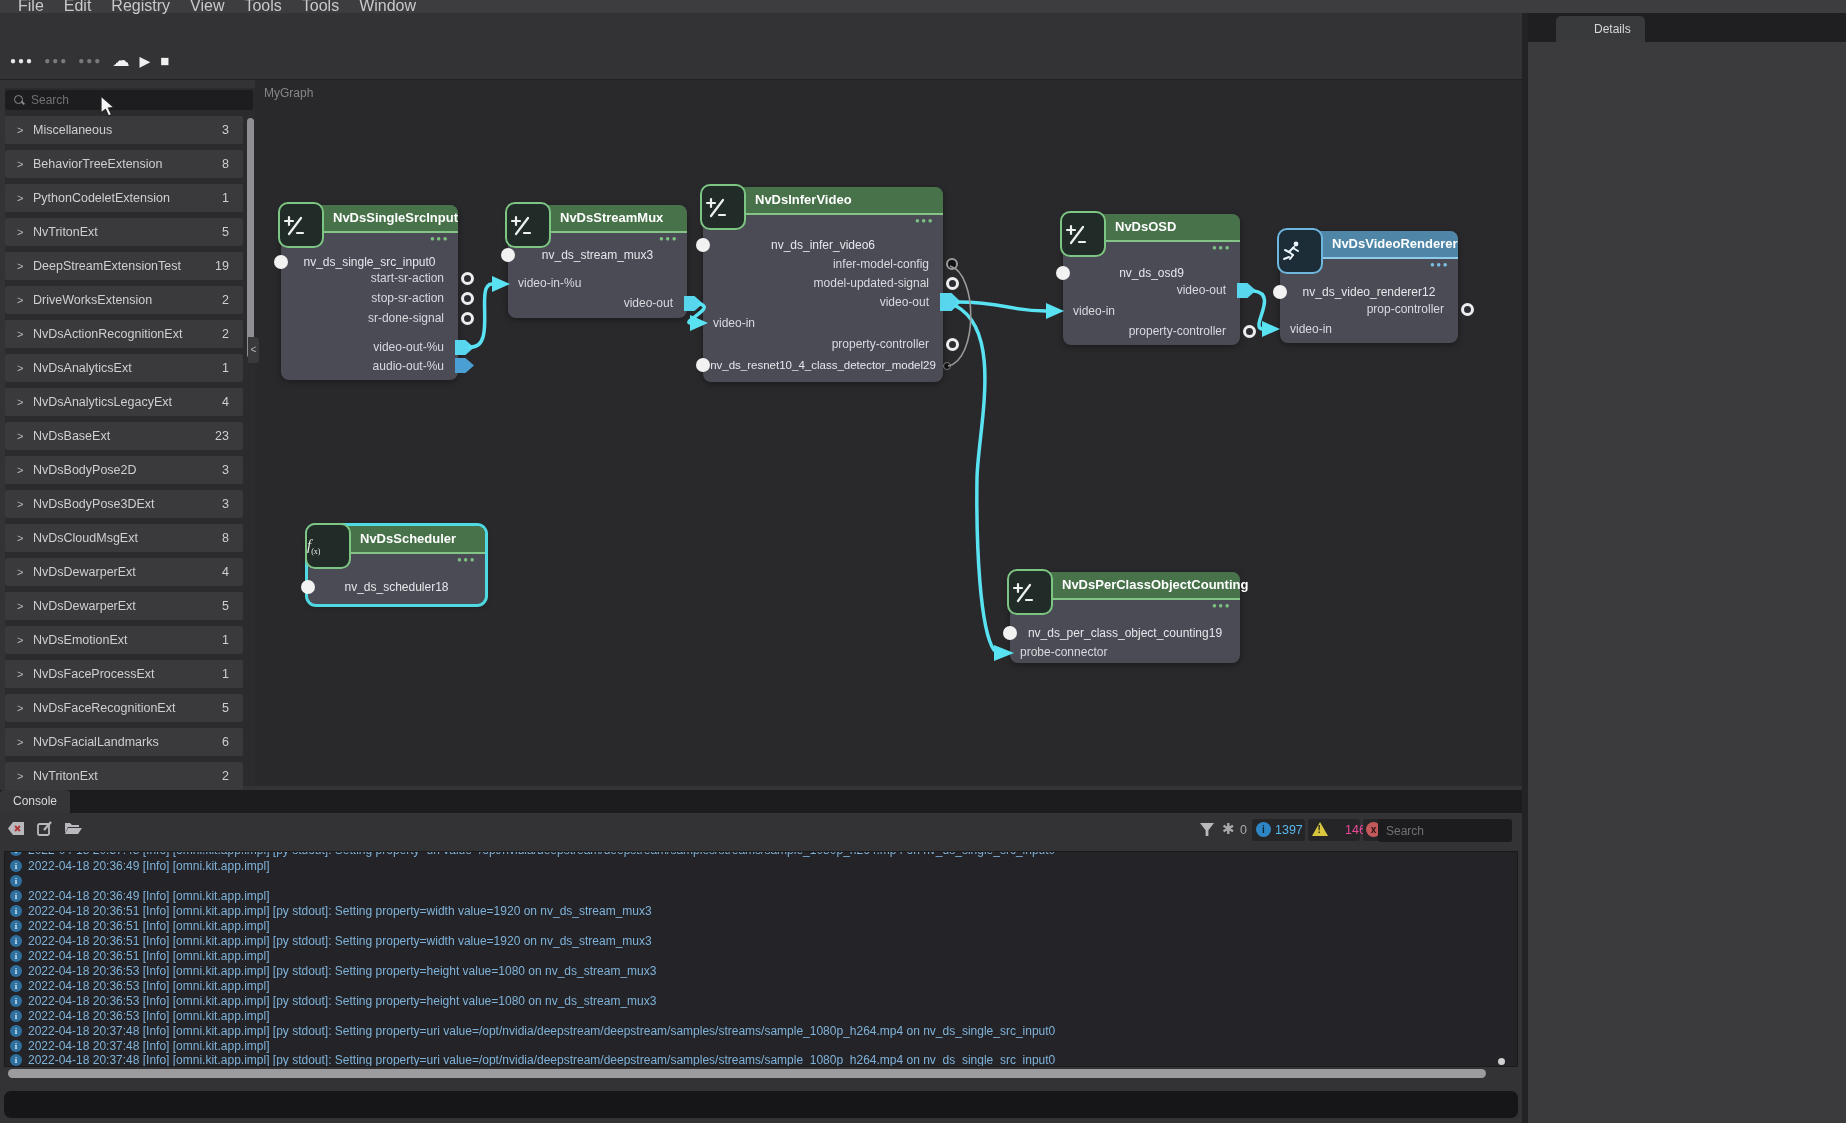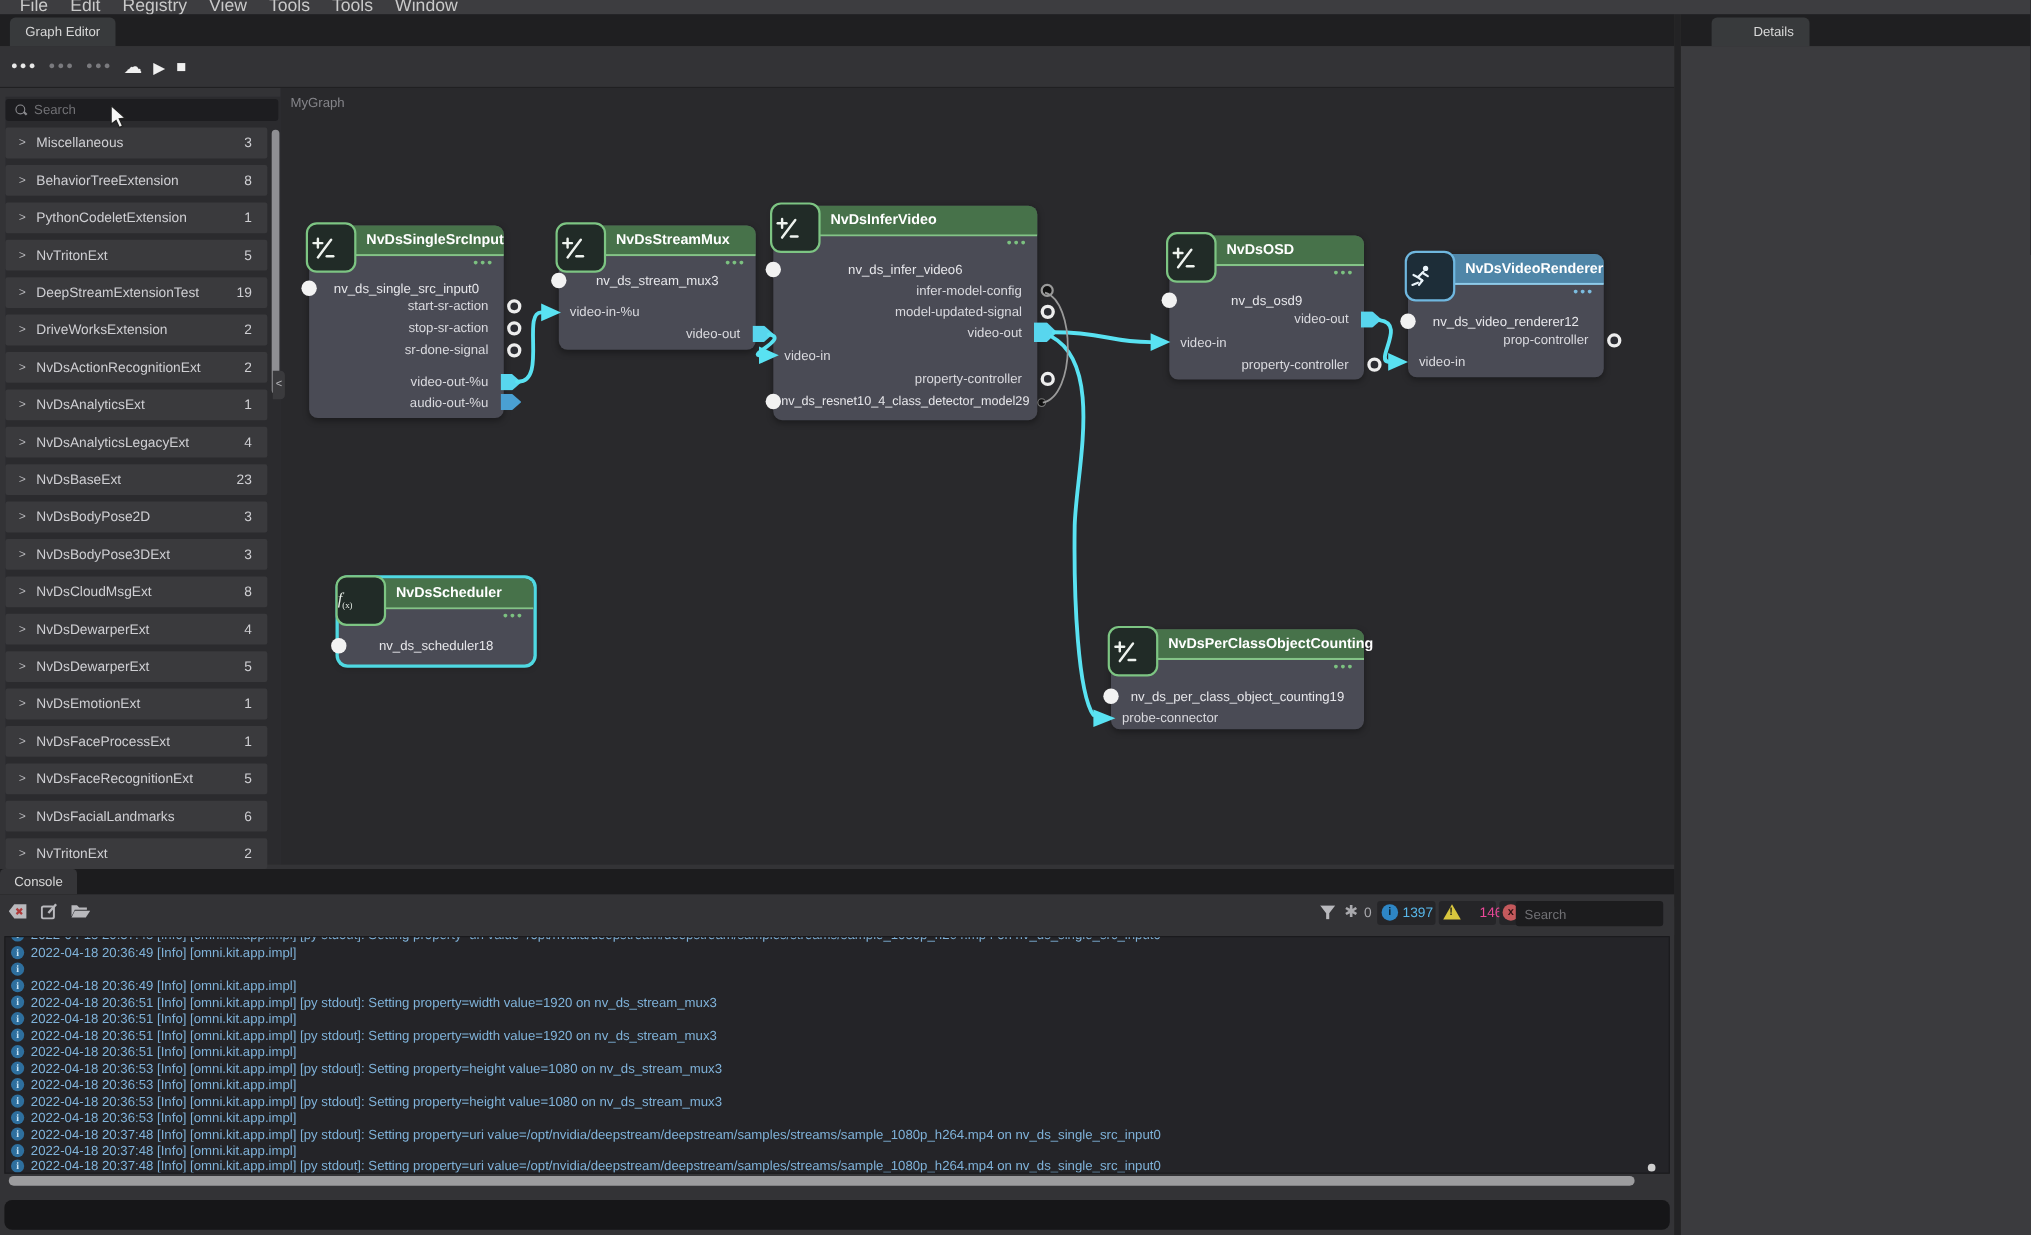--- a/index.html
+++ b/index.html
@@ -111,23 +111,20 @@
   <div class="menubar">
     <span>File</span>
     <span>Edit</span>
     <span>Registry</span>
     <span>View</span>
     <span>Tools</span>
     <span>Tools</span>
     <span>Window</span>
   </div>
 
-  <div class="tabstrip left">
-    <div class="tab" style="left:9px;">Graph Editor</div>
-  </div>
   <div class="tabstrip right">
     <div class="tab" style="left:28px;padding-left:38px;">Details</div>
   </div>
   <div class="details-body"></div>
   <div class="vdivider"></div>
 
   <div class="toolbar">
     <span class="tb-dots">●●●</span>
     <span class="tb-dots dim">●●●</span>
     <span class="tb-dots dim">●●●</span>

